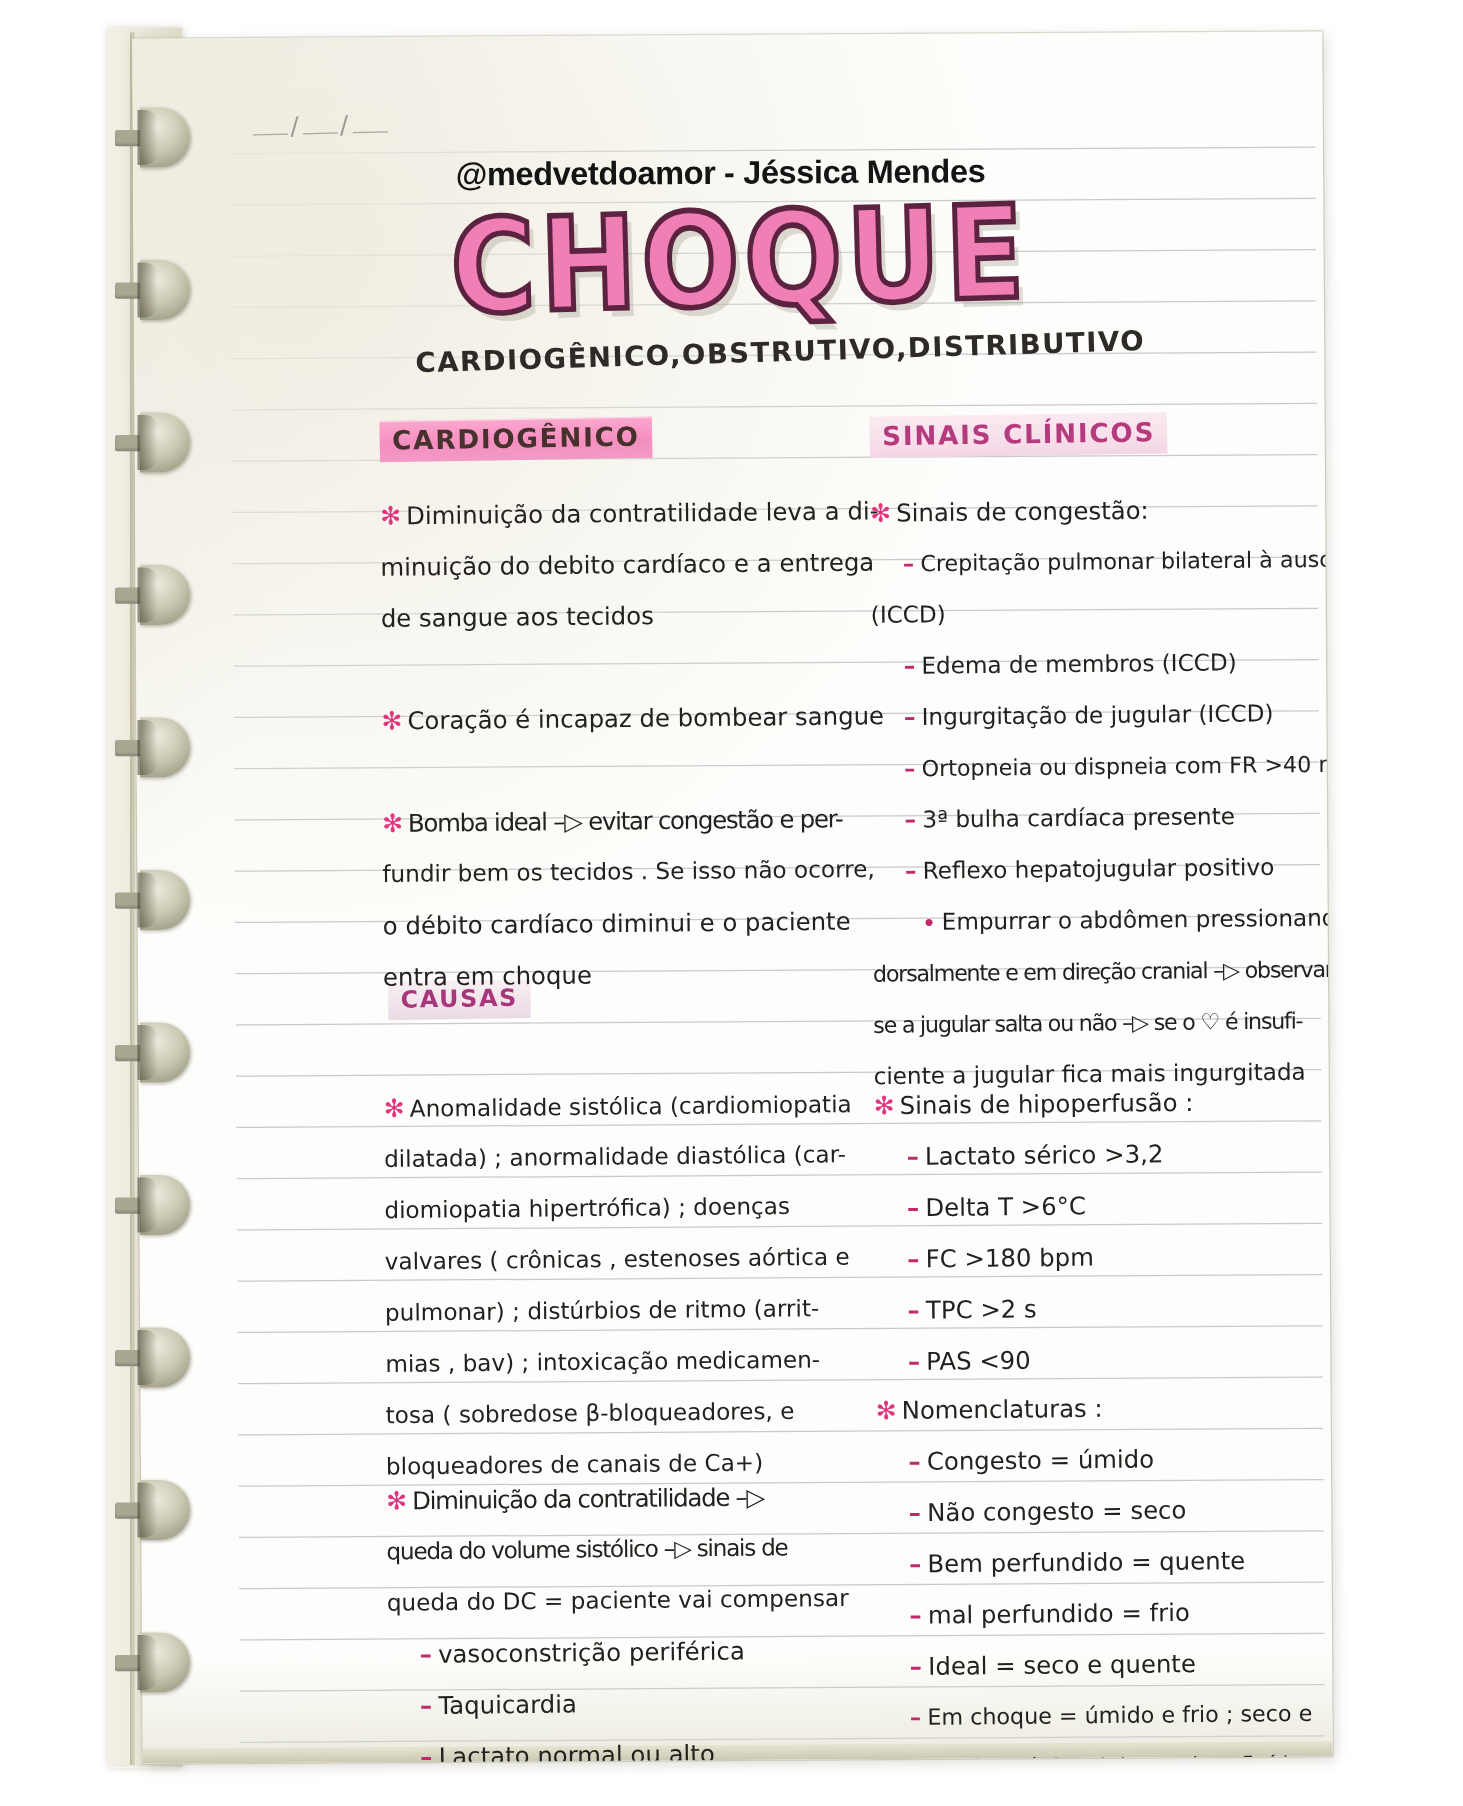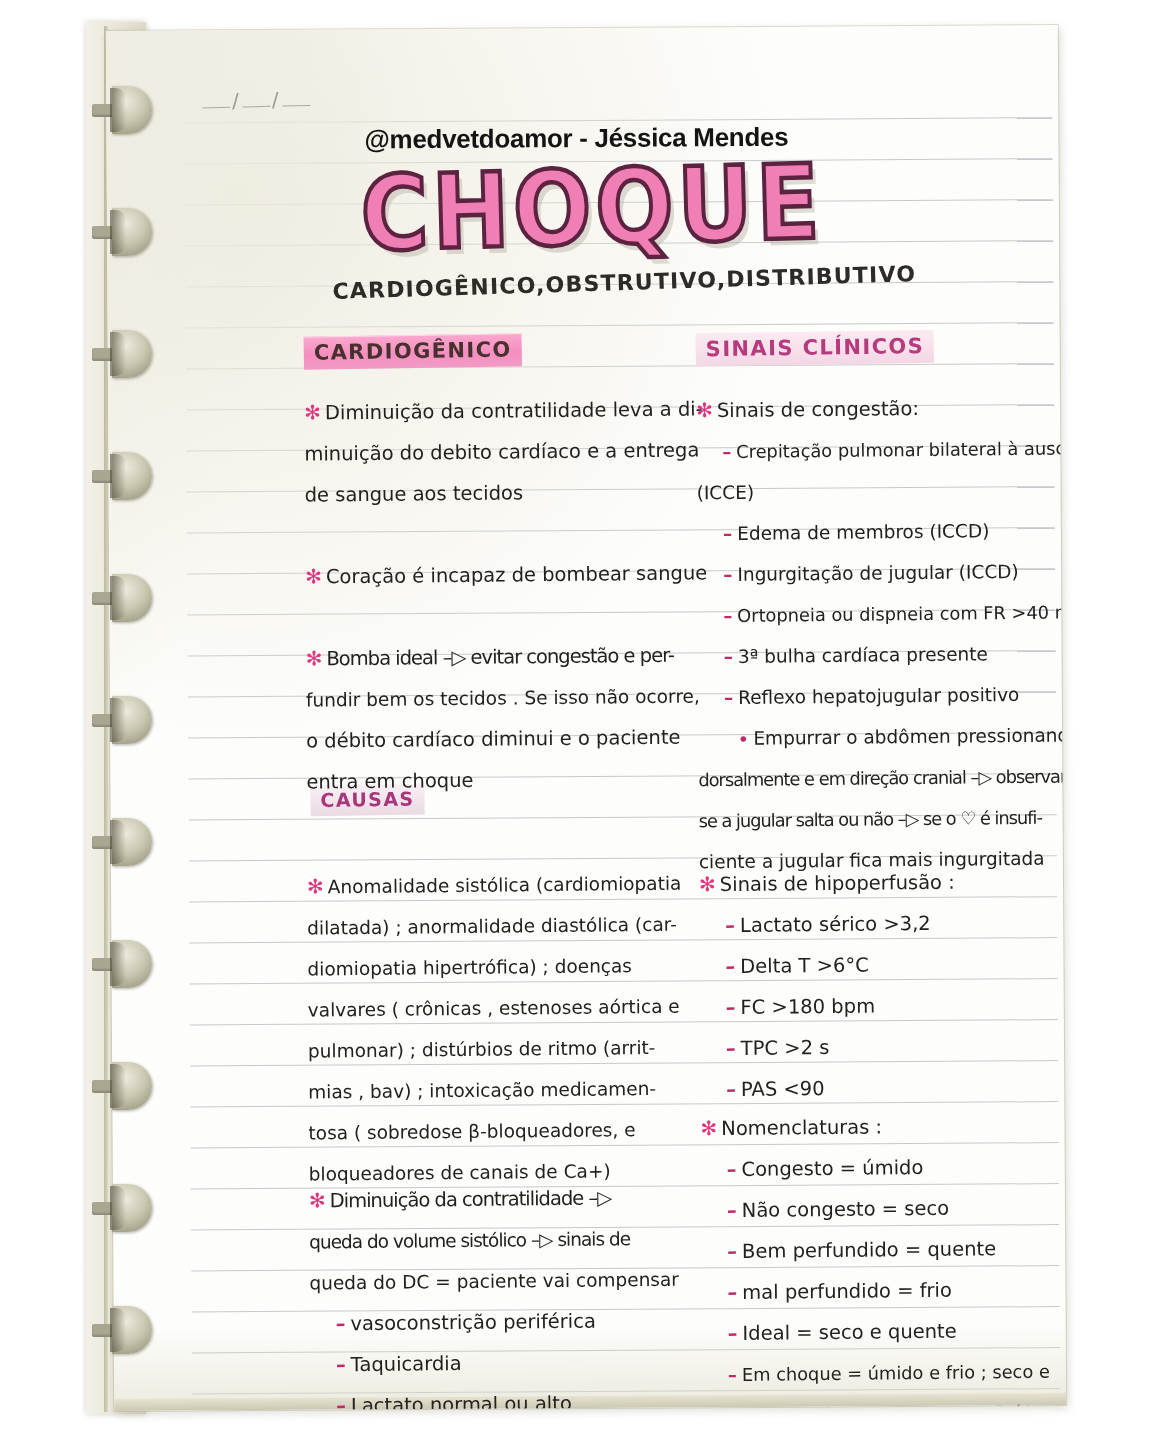--- a/index.html
+++ b/index.html
@@ -267,21 +267,21 @@
         <div class="ln ind1"><span class="dash">–</span><span>vasoconstrição periférica</span></div>
         <div class="ln ind1"><span class="dash">–</span><span>Taquicardia</span></div>
         <div class="ln ind1"><span class="dash">–</span><span>Lactato normal ou alto</span></div>
       </div>
 
       <div class="col col-r" style="top:362px;">
 
         <div class="blk">
           <div class="ln"><span class="ast">✻</span><span>Sinais de congestão:</span></div>
           <div class="ln ind1 xs"><span class="dash">–</span><span>Crepitação pulmonar bilateral à ausculta</span></div>
-          <div class="ln sm"><span>(ICCE)</span></div>
+          <div class="ln sm"><span>(ICCD)</span></div>
           <div class="ln ind1 sm"><span class="dash">–</span><span>Edema de membros (ICCD)</span></div>
           <div class="ln ind1 sm"><span class="dash">–</span><span>Ingurgitação de jugular (ICCD)</span></div>
           <div class="ln ind1 xs"><span class="dash">–</span><span>Ortopneia ou dispneia com FR &gt;40 mpm</span></div>
           <div class="ln ind1 sm"><span class="dash">–</span><span>3ª bulha cardíaca presente</span></div>
           <div class="ln ind1 sm"><span class="dash">–</span><span>Reflexo hepatojugular positivo</span></div>
           <div class="ln ind2 sm"><span class="dot">•</span><span>Empurrar o abdômen pressionando</span></div>
           <div class="ln xs"><span class="arrow">dorsalmente e em direção cranial –▷ observar</span></div>
           <div class="ln xs"><span class="arrow heart">se a jugular salta ou não –▷ se o ♡ é insufi-</span></div>
           <div class="ln sm"><span>ciente a jugular fica mais ingurgitada</span></div>
         </div>

